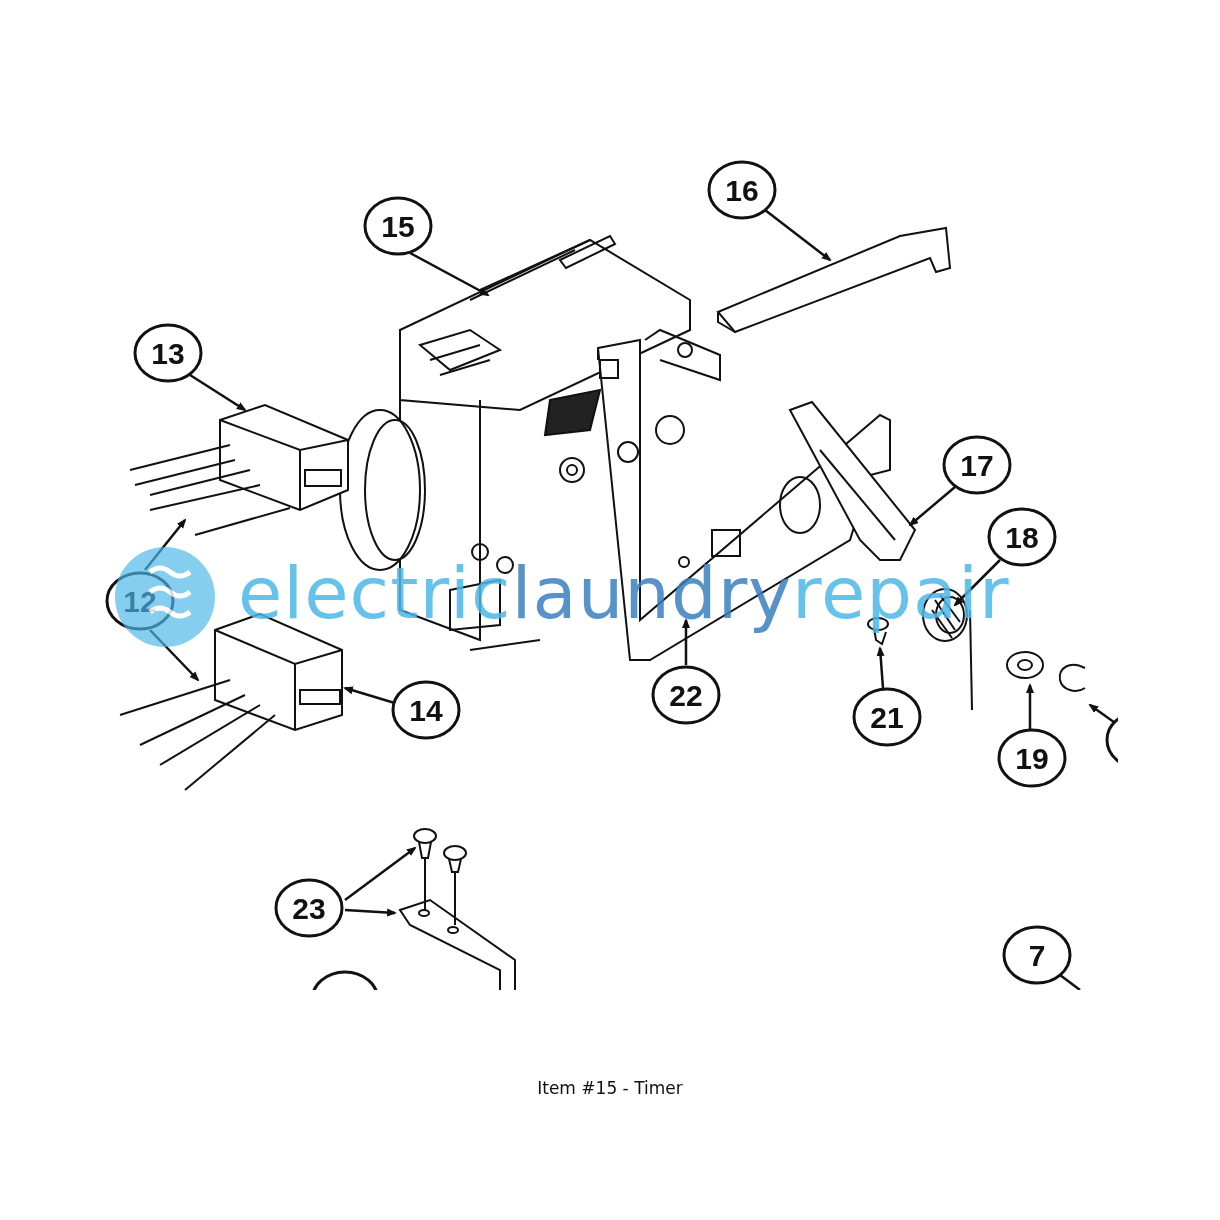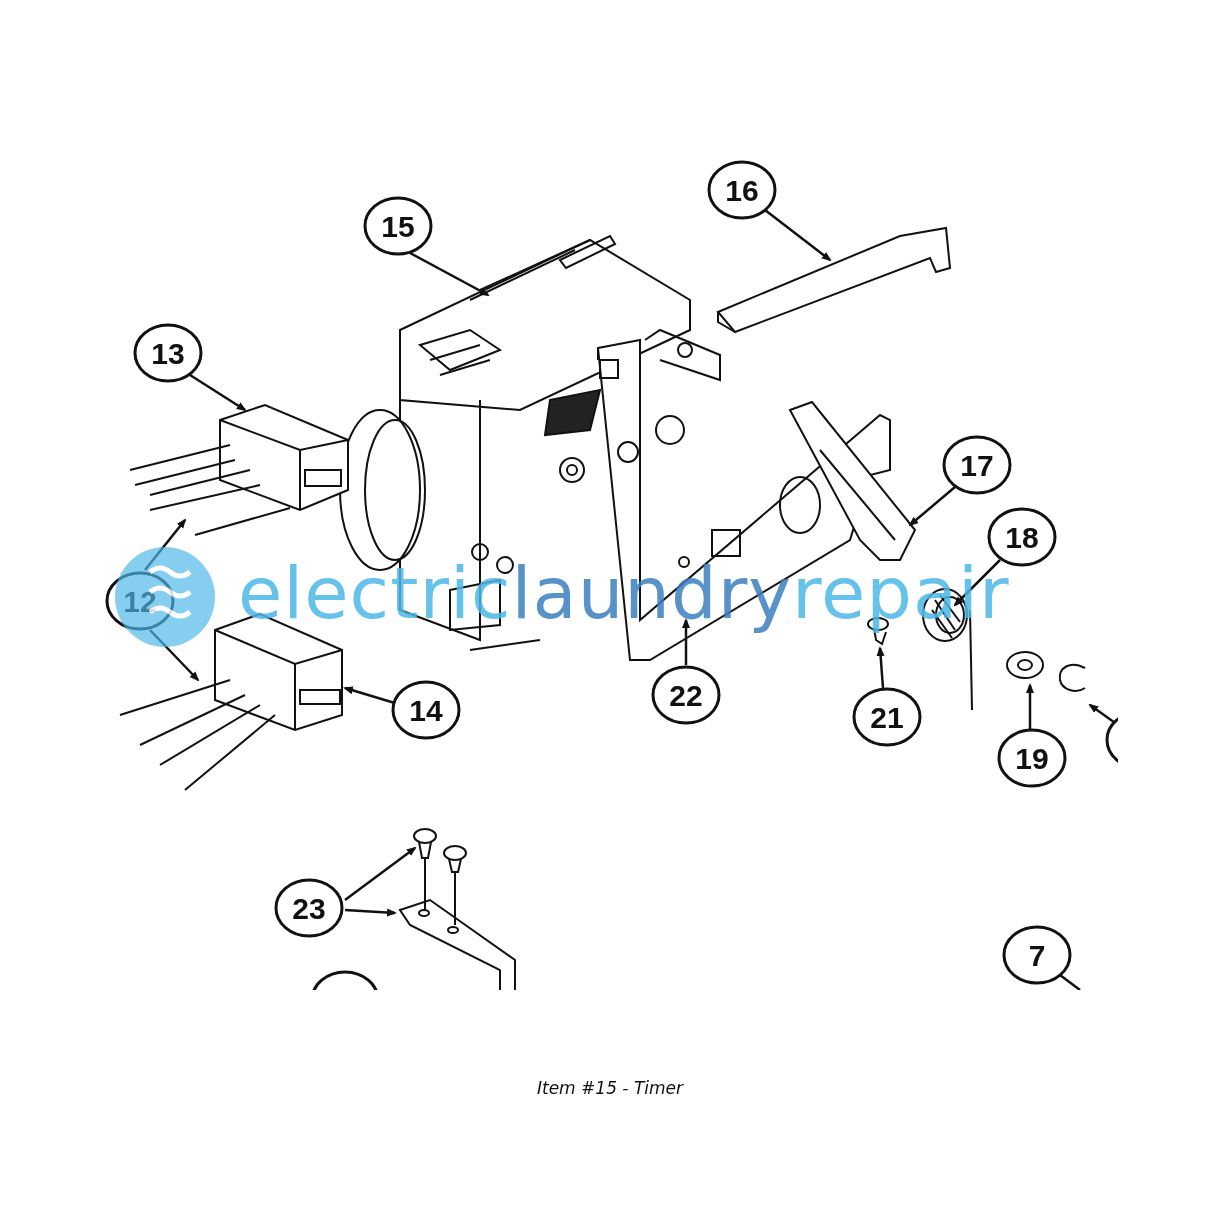--- a/index.html
+++ b/index.html
@@ -1,20 +1,20 @@
 <!DOCTYPE html>
 <html><head>
   <meta charset="utf-8">
   <style>
     html, body { margin:0; padding:0; background:#ffffff; }
     body { width:1220px; height:1220px; position:relative; overflow:hidden; font-family:"DejaVu Sans", sans-serif; }
     #diagram { position:absolute; left:0; top:0; width:1220px; height:1220px; }
     .lbl-text { font-family:"Liberation Sans", sans-serif; font-weight:bold; font-size:30px; fill:#111; }
     .wm-text { font-family:"DejaVu Sans", sans-serif; font-size:72px; letter-spacing:1px; }
-    #caption { position:absolute; left:0; width:1220px; top:1078px; text-align:center; font-family:"DejaVu Sans", sans-serif; font-size:17px; color:#111;font-style:italic; }
+    #caption { position:absolute; left:0; width:1220px; top:1078px; text-align:center; font-family:"DejaVu Sans", sans-serif; font-size:17px; color:#111; }
   </style>
 </head>
 <body>
 
 <svg id="diagram" viewBox="0 0 1220 1220" xmlns="http://www.w3.org/2000/svg">
   <defs>
     <marker id="ah" markerWidth="10" markerHeight="10" refX="8" refY="5" orient="auto" markerUnits="userSpaceOnUse">
       <path d="M0,1 L10,5 L0,9 Z" fill="#111"></path>
     </marker>
     <clipPath id="clipArea">

